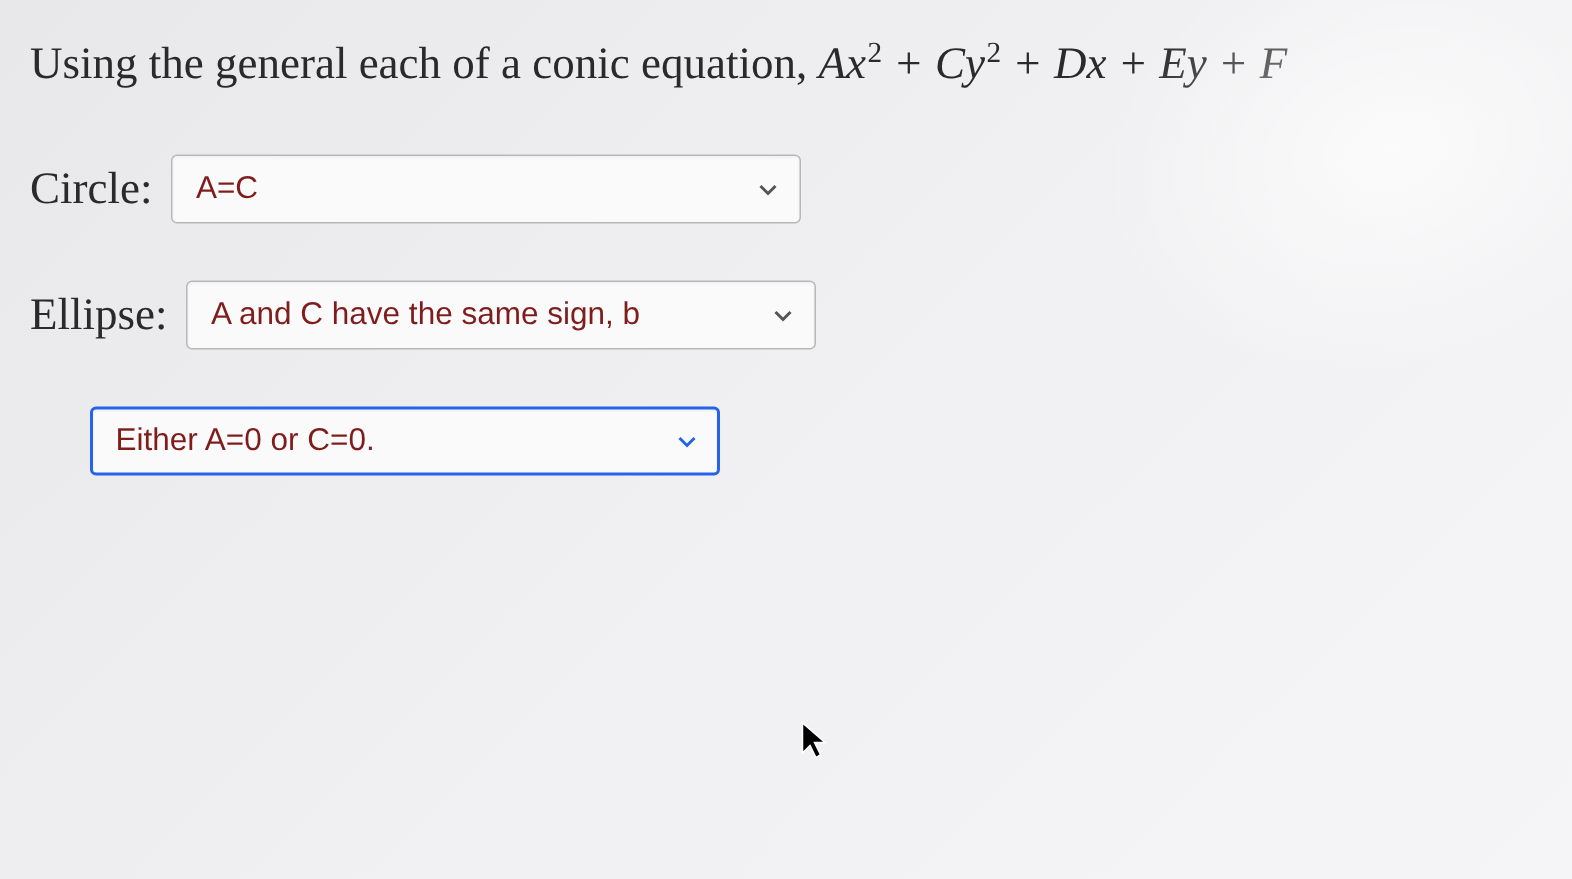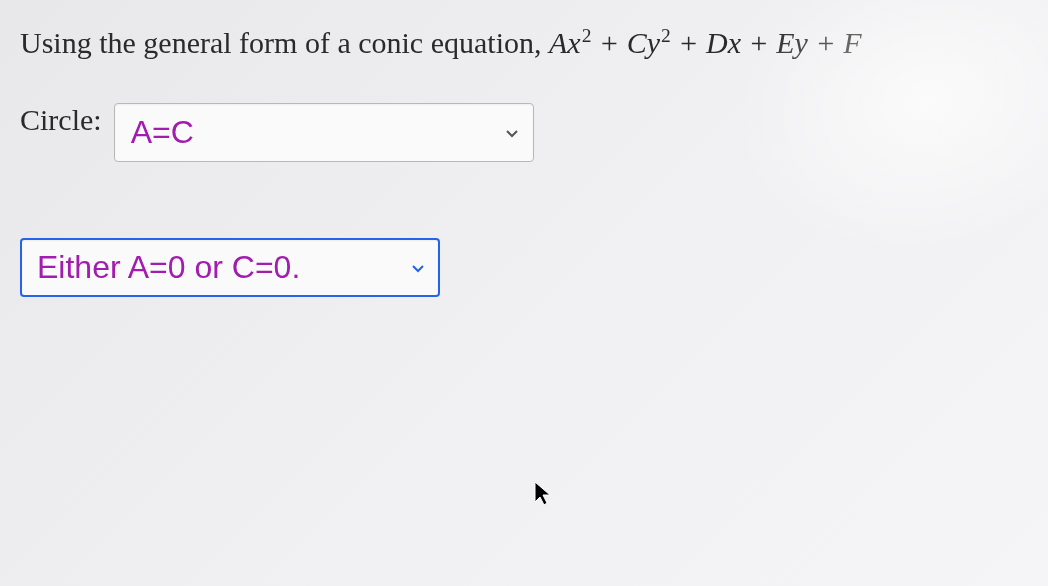--- a/index.html
+++ b/index.html
@@ -43,45 +43,47 @@
       font-style: italic;
     }
     .intro .math sup {
       font-size: 0.65em;
       font-style: normal;
       vertical-align: super;
       margin-left: 1px;
     }
     .row {
       display: flex;
+      align-items: center;
       gap: 12px;
     }
     .label {
       font-size: 30px;
       color: #2a2a2a;
     }
     .select-wrap {
       position: relative;
       display: inline-block;
     }
     .select-box {
       background: #fafafa;
       border: 1px solid #b8b8b8;
       border-radius: 4px;
-      font-size: 32px;
+      font-size: 21px;
       font-family: Arial, Helvetica, sans-serif;
-      color: #a21caf;
+      color: #7f1d1d;
       padding: 10px 44px 10px 16px;
       min-width: 420px;
       cursor: pointer;
       box-shadow: inset 0 1px 2px rgba(0,0,0,0.05);
     }
     .select-box.active {
       border: 2px solid #2563eb;
       padding: 9px 43px 9px 15px;
+      margin-left: 40px;
     }
     .chevron {
       position: absolute;
       right: 14px;
       top: 50%;
       transform: translateY(-50%);
       pointer-events: none;
     }
     .chevron svg {
       width: 16px;
@@ -108,38 +110,49 @@
     }
   </style>
 </head>
 <body>
 
 <div class="glare"></div>
 
 <div class="content">
 
   <div class="intro">
-    <span>Using the general form of a conic equation, </span><span class="math"><span>A</span><span>x</span><sup>2</sup> + <span>C</span><span>y</span><sup>2</sup> + <span>D</span><span>x</span> + <span>E</span><span>y</span> + <span>F</span></span><br>
+    <span>Using the general each of a conic equation, </span><span class="math"><span>A</span><span>x</span><sup>2</sup> + <span>C</span><span>y</span><sup>2</sup> + <span>D</span><span>x</span> + <span>E</span><span>y</span> + <span>F</span></span><br>
   </div>
 
   <div class="row">
     <span class="label">Circle:</span>
     <div class="select-wrap">
       <div class="select-box">
         <span>A=C</span>
       </div>
       <span class="chevron">
         <svg viewBox="0 0 16 16">
             <path d="M3 6 L8 11 L13 6"></path>
           </svg>
       </span>
     </div>
   </div>
 
   <div class="row">
+    <span class="label">Ellipse:</span>
+    <div class="select-wrap">
+      <div class="select-box">
+        <span>A and C have the same sign, b</span>
+      </div>
+      <span class="chevron">
+        <svg viewBox="0 0 16 16">
+            <path d="M3 6 L8 11 L13 6"></path>
+          </svg>
+      </span>
+    </div>
   </div>
 
   <div class="row">
     <div class="select-wrap">
       <div class="select-box active">
         <span>Either A=0 or C=0.</span>
       </div>
       <span class="chevron blue">
         <svg viewBox="0 0 16 16">
             <path d="M3 6 L8 11 L13 6"></path>

